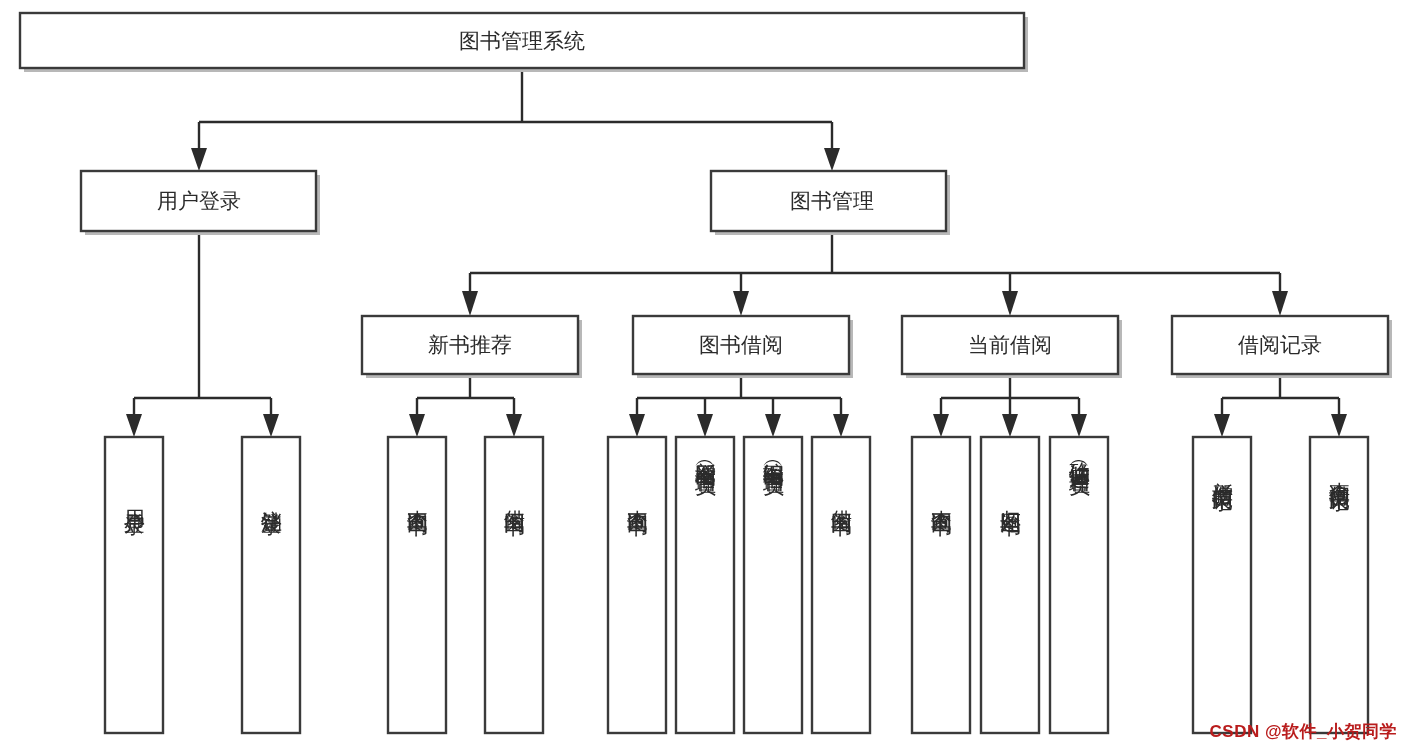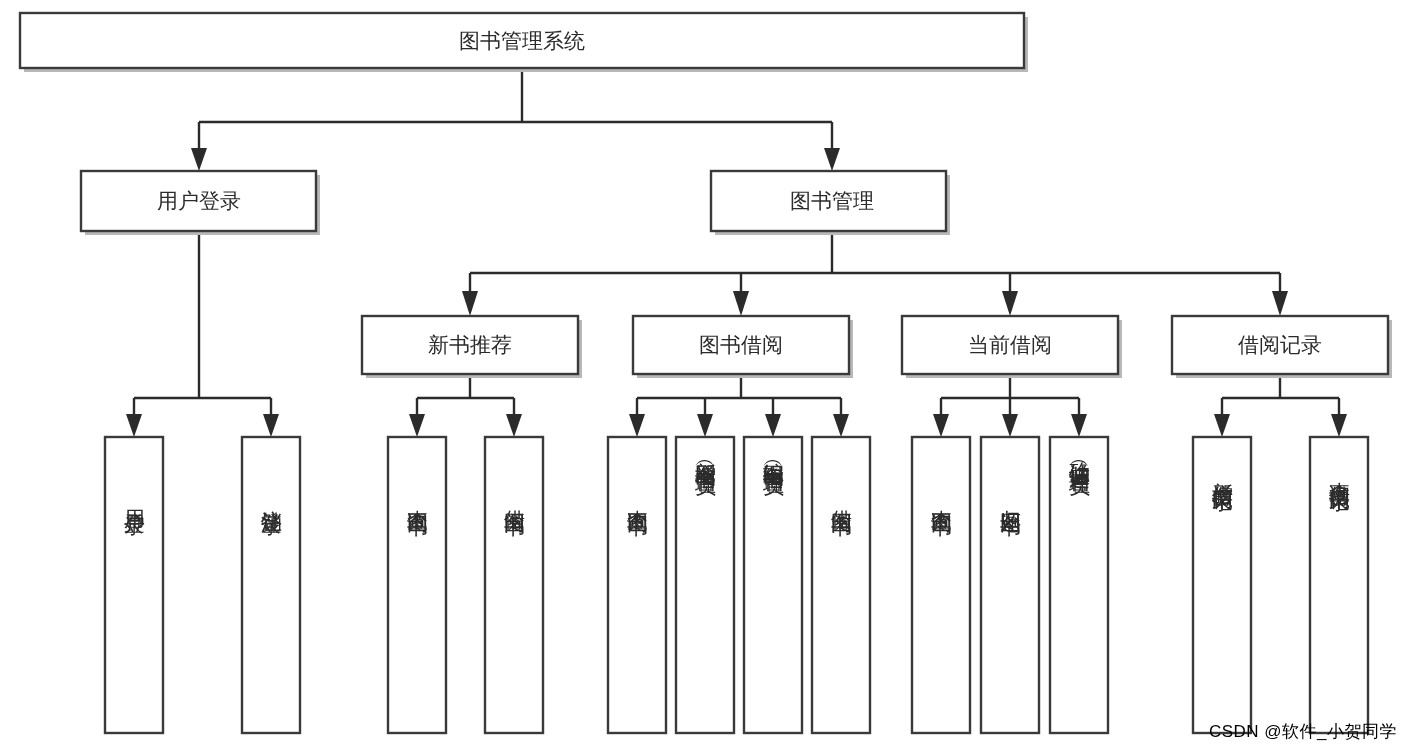--- a/index.html
+++ b/index.html
@@ -70,24 +70,25 @@
     letter-spacing: 2px;
     white-space: nowrap;
     text-align: start;
   }
   .watermark {
     position: absolute;
     right: 8px;
     bottom: 4px;
     font-family: "Liberation Sans", "DejaVu Sans", sans-serif;
     font-size: 17px;
-    color: #000000;
+    color: #b91c1c;
     letter-spacing: 0.5px;
     white-space: nowrap;
     user-select: none;
+    font-weight: bold;
   }
 </style>
 </head>
 <body>
 
 <div id="diagram-root">
 
   <svg id="flow" viewBox="0 0 1405 747">
     <defs></defs>
 

